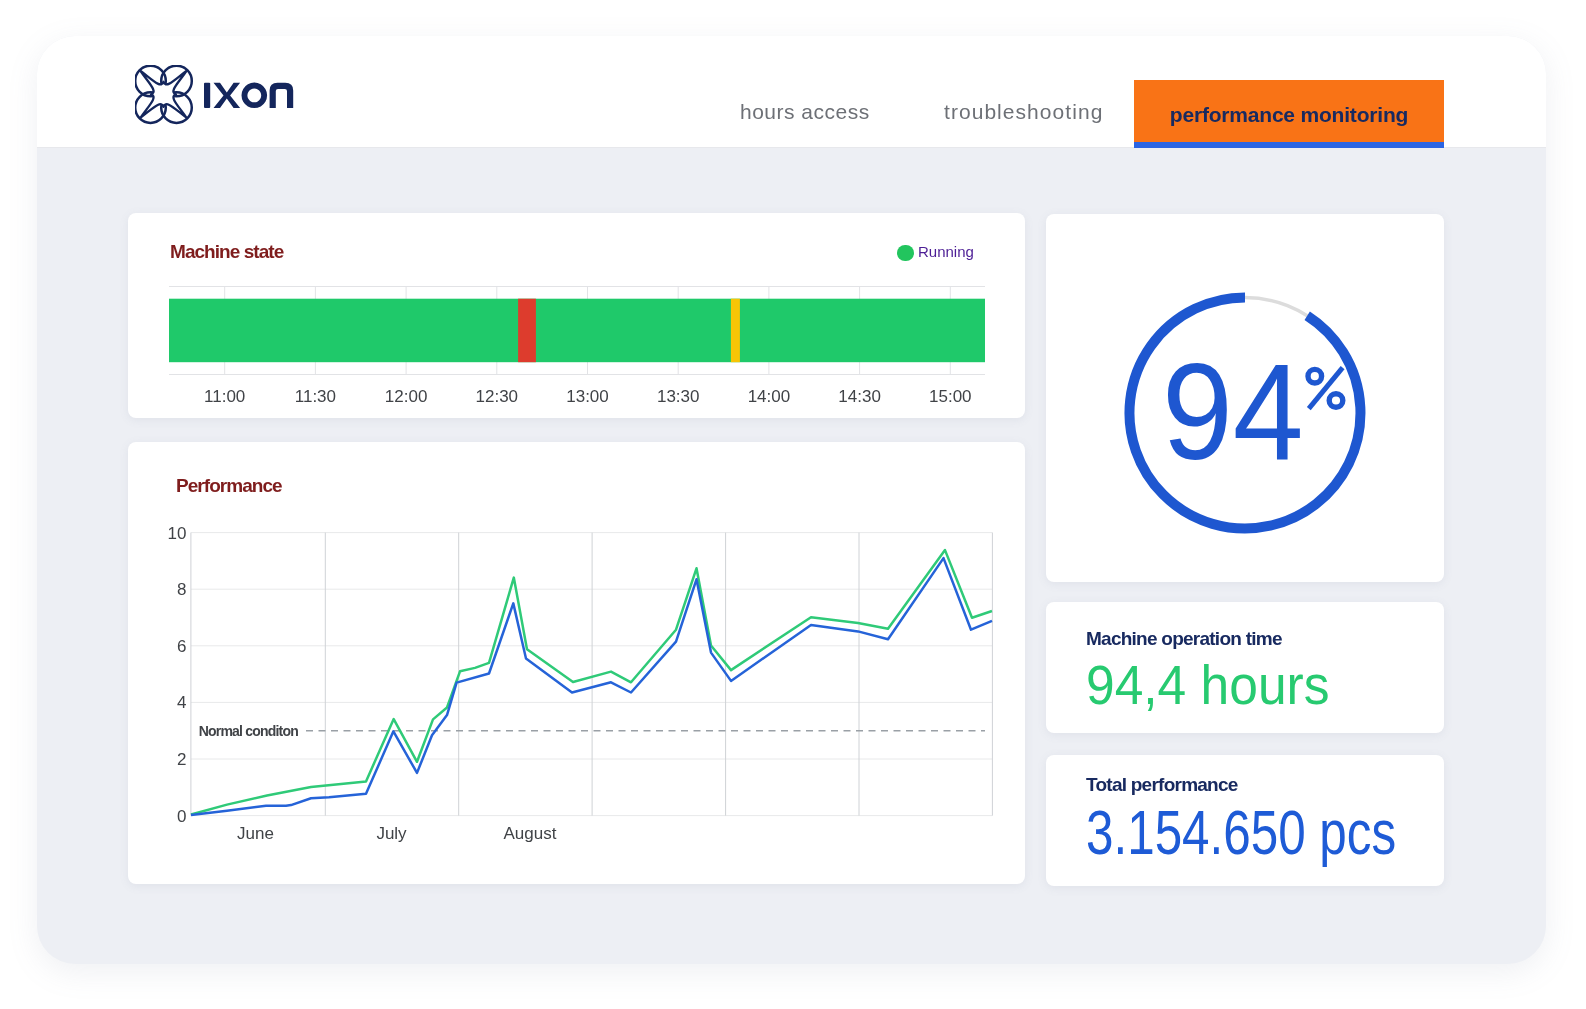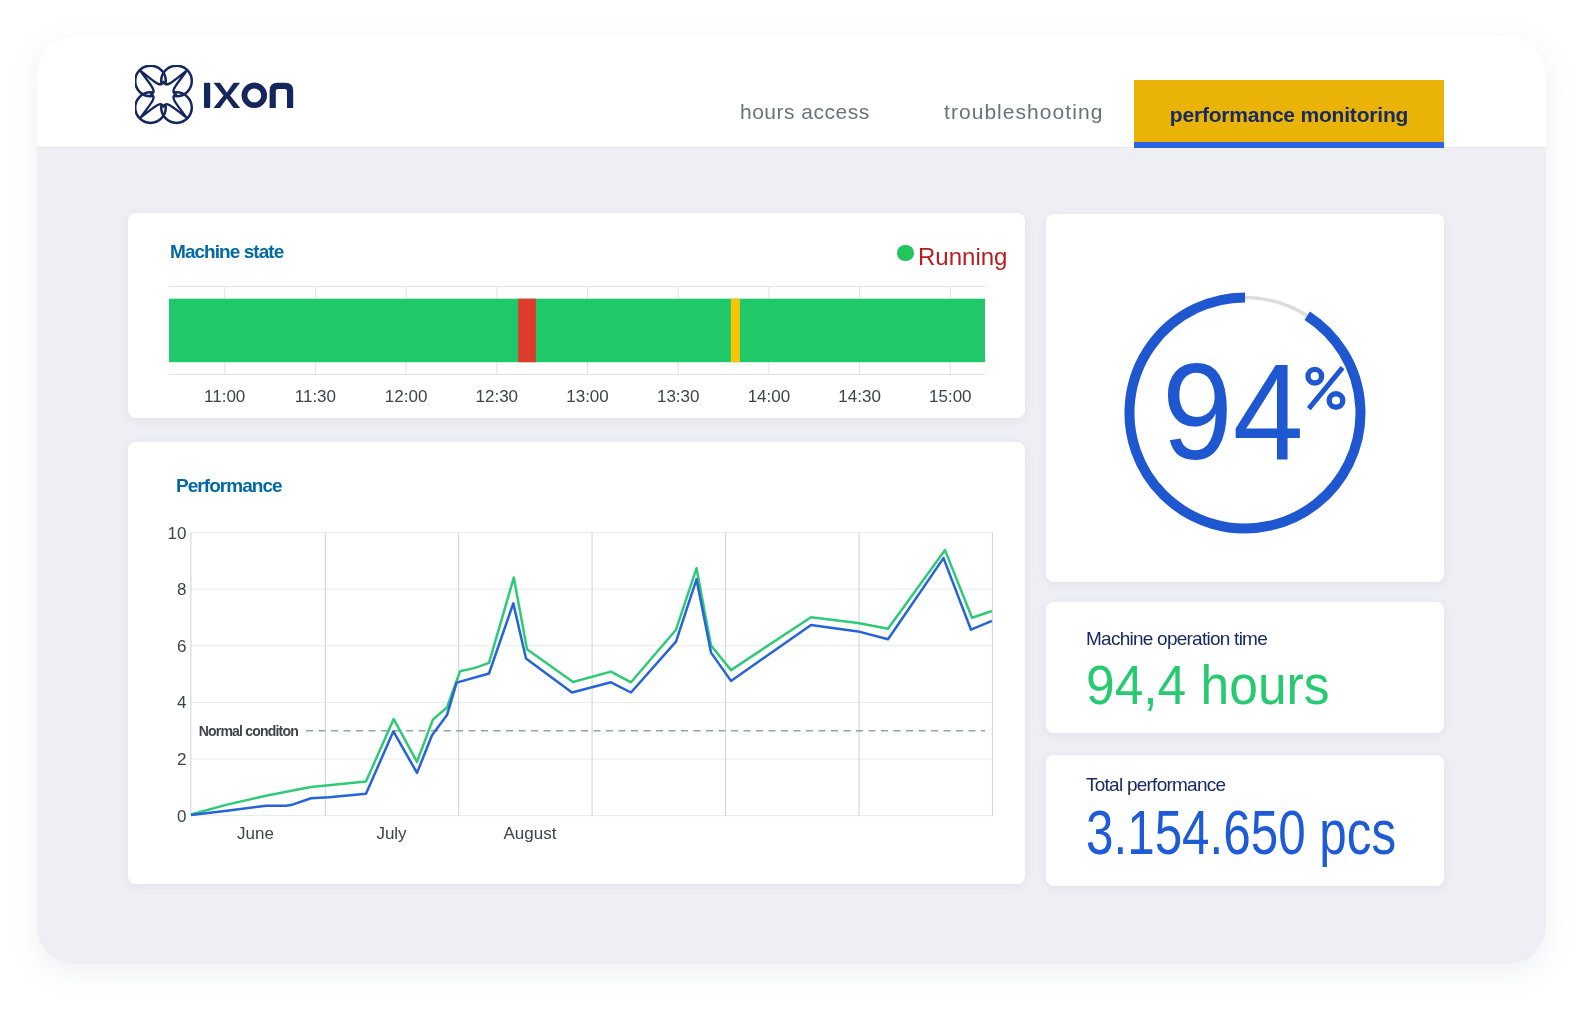--- a/index.html
+++ b/index.html
@@ -4,27 +4,27 @@
 <style>
   * { margin:0; padding:0; box-sizing:border-box; }
   html,body { width:1586px; height:1009px; background:#ffffff; font-family:"Liberation Sans", sans-serif; }
   .page { position:relative; width:1586px; height:1009px; overflow:hidden; }
   .panel { position:absolute; left:37px; top:36px; width:1509px; height:928px;
            background:#edeff4; border-radius:38px; overflow:hidden;
            box-shadow:0 8px 30px rgba(130,140,160,0.13); }
   .header { position:absolute; left:0; top:0; width:1509px; height:112px; background:#ffffff;
             border-bottom:1px solid #e7e8ec; }
   .nav-item { position:absolute; top:64px; font-size:21px; color:#6d7076; letter-spacing:0.5px; }
-  .tab-active { position:absolute; left:1097px; top:44px; width:310px; height:68px; background:#eab308; }
+  .tab-active { position:absolute; left:1097px; top:44px; width:310px; height:68px; background:#f97316; }
   .tab-underline { position:absolute; left:0; bottom:0; width:100%; height:6px; background:#2b65e3; }
   .tab-label { position:absolute; width:100%; top:23px; text-align:center; font-size:21px; font-weight:700;
                color:#182a60; letter-spacing:-0.2px; }
   .card { position:absolute; background:#ffffff; border-radius:8px; box-shadow:0 2px 10px rgba(110,120,150,0.10); }
-  .card-title { position:absolute; font-size:19px; font-weight:700; color:#0369a1; letter-spacing:-0.95px; }
-  .stat-title { position:absolute; left:40px; font-size:19px; font-weight:400; color:#182a60; letter-spacing:-0.75px; }
+  .card-title { position:absolute; font-size:19px; font-weight:700; color:#7f1d1d; letter-spacing:-0.95px; }
+  .stat-title { position:absolute; left:40px; font-size:19px; font-weight:700; color:#182a60; letter-spacing:-0.75px; }
   .stat-value { position:absolute; left:40px; transform-origin:left top; white-space:nowrap; }
 </style>
 </head>
 <body>
 <div class="page">
   <div class="panel">
     <div class="header">
 
       <svg style="position:absolute; left:98px; top:29px;" width="270" height="62" viewBox="0 0 270 62">
         <g stroke="#14265c" fill="none" stroke-width="2.5">
@@ -46,21 +46,21 @@
       <div class="nav-item" style="left:907px; letter-spacing:1.05px;">troubleshooting</div>
       <div class="tab-active">
         <div class="tab-label">performance monitoring</div>
         <div class="tab-underline"></div>
       </div>
     </div>
 
     <div class="card" style="left:91px; top:177px; width:897px; height:205px;">
       <div class="card-title" style="left:42px; top:28px;">Machine state</div>
       <div style="position:absolute; left:769px; top:31.5px; width:16.5px; height:16.5px; border-radius:50%; background:#22c55e;"></div>
-      <div style="position:absolute; left:790px; top:29.5px; font-size:24px; color:#b91c1c;">Running</div>
+      <div style="position:absolute; left:790px; top:29.5px; font-size:15px; color:#4c1d95;">Running</div>
       <svg style="position:absolute; left:41px; top:73px;" width="816" height="125" viewBox="0 0 816 125">
         <line x1="0" y1="0.5" x2="816" y2="0.5" stroke="#e2e3e6" stroke-width="1"></line>
         <line x1="0" y1="88.5" x2="816" y2="88.5" stroke="#e2e3e6" stroke-width="1"></line>
         <g stroke="#e2e3e6" stroke-width="1">
           <line x1="55.7" y1="0" x2="55.7" y2="89"></line>
           <line x1="146.4" y1="0" x2="146.4" y2="89"></line>
           <line x1="237.1" y1="0" x2="237.1" y2="89"></line>
           <line x1="327.8" y1="0" x2="327.8" y2="89"></line>
           <line x1="418.5" y1="0" x2="418.5" y2="89"></line>
           <line x1="509.2" y1="0" x2="509.2" y2="89"></line>

